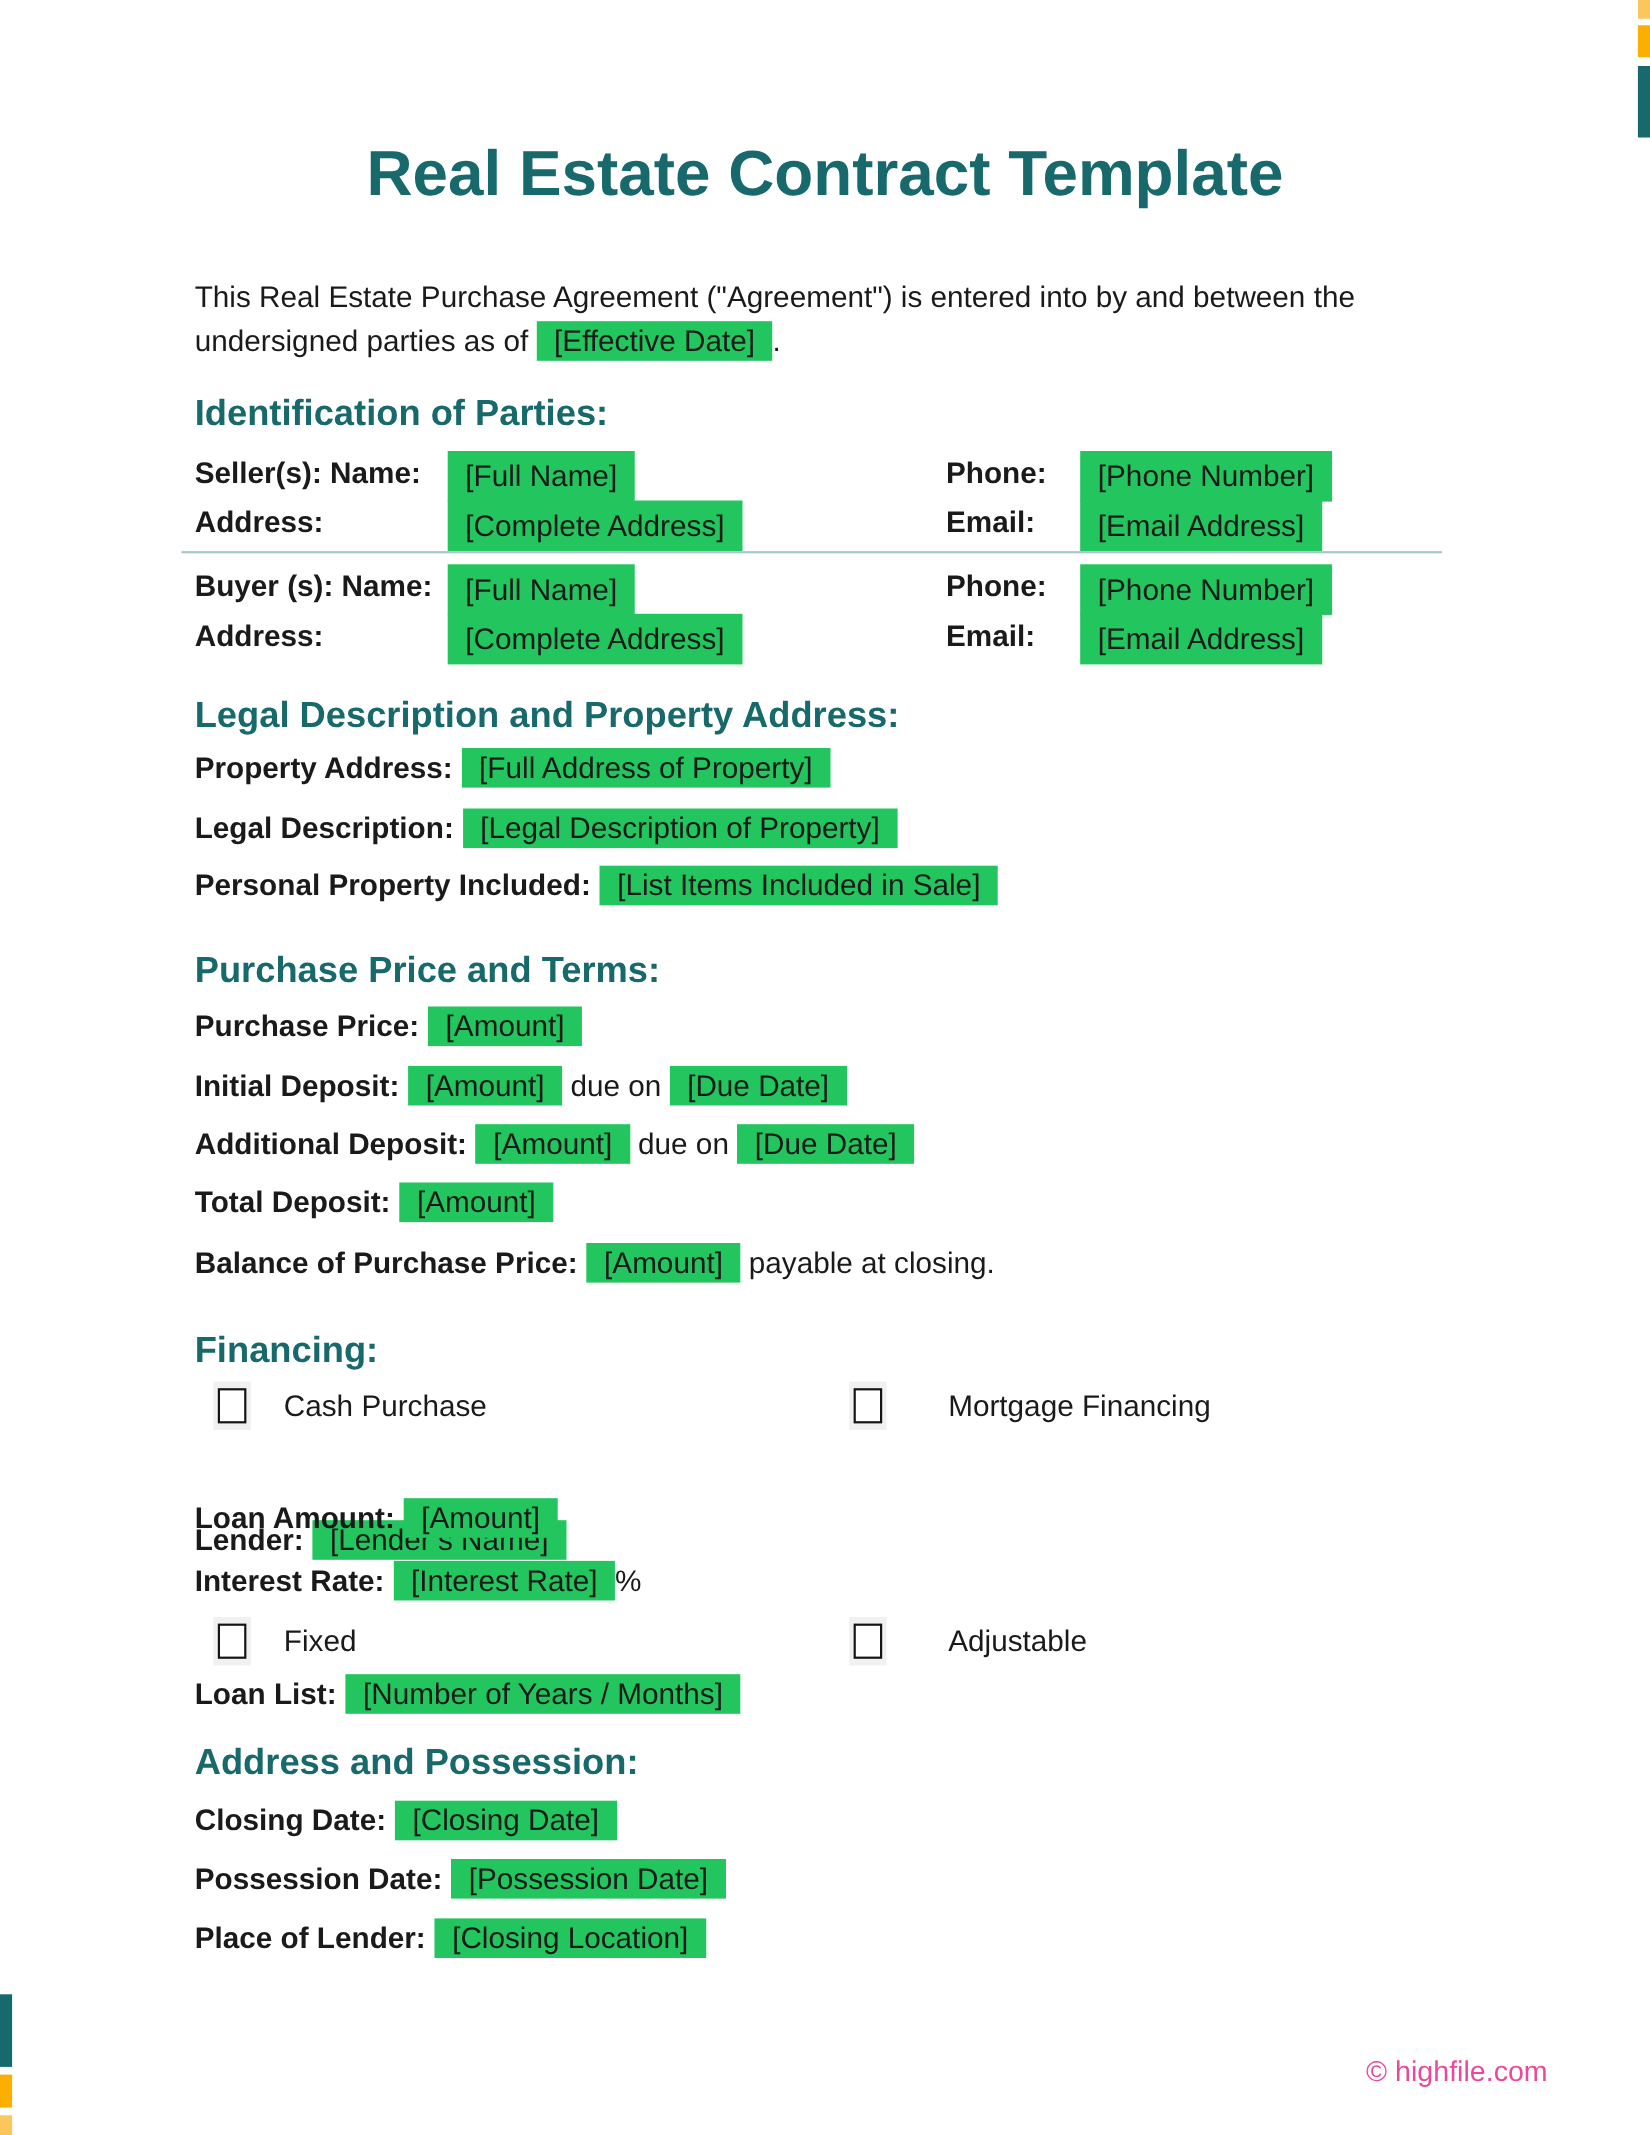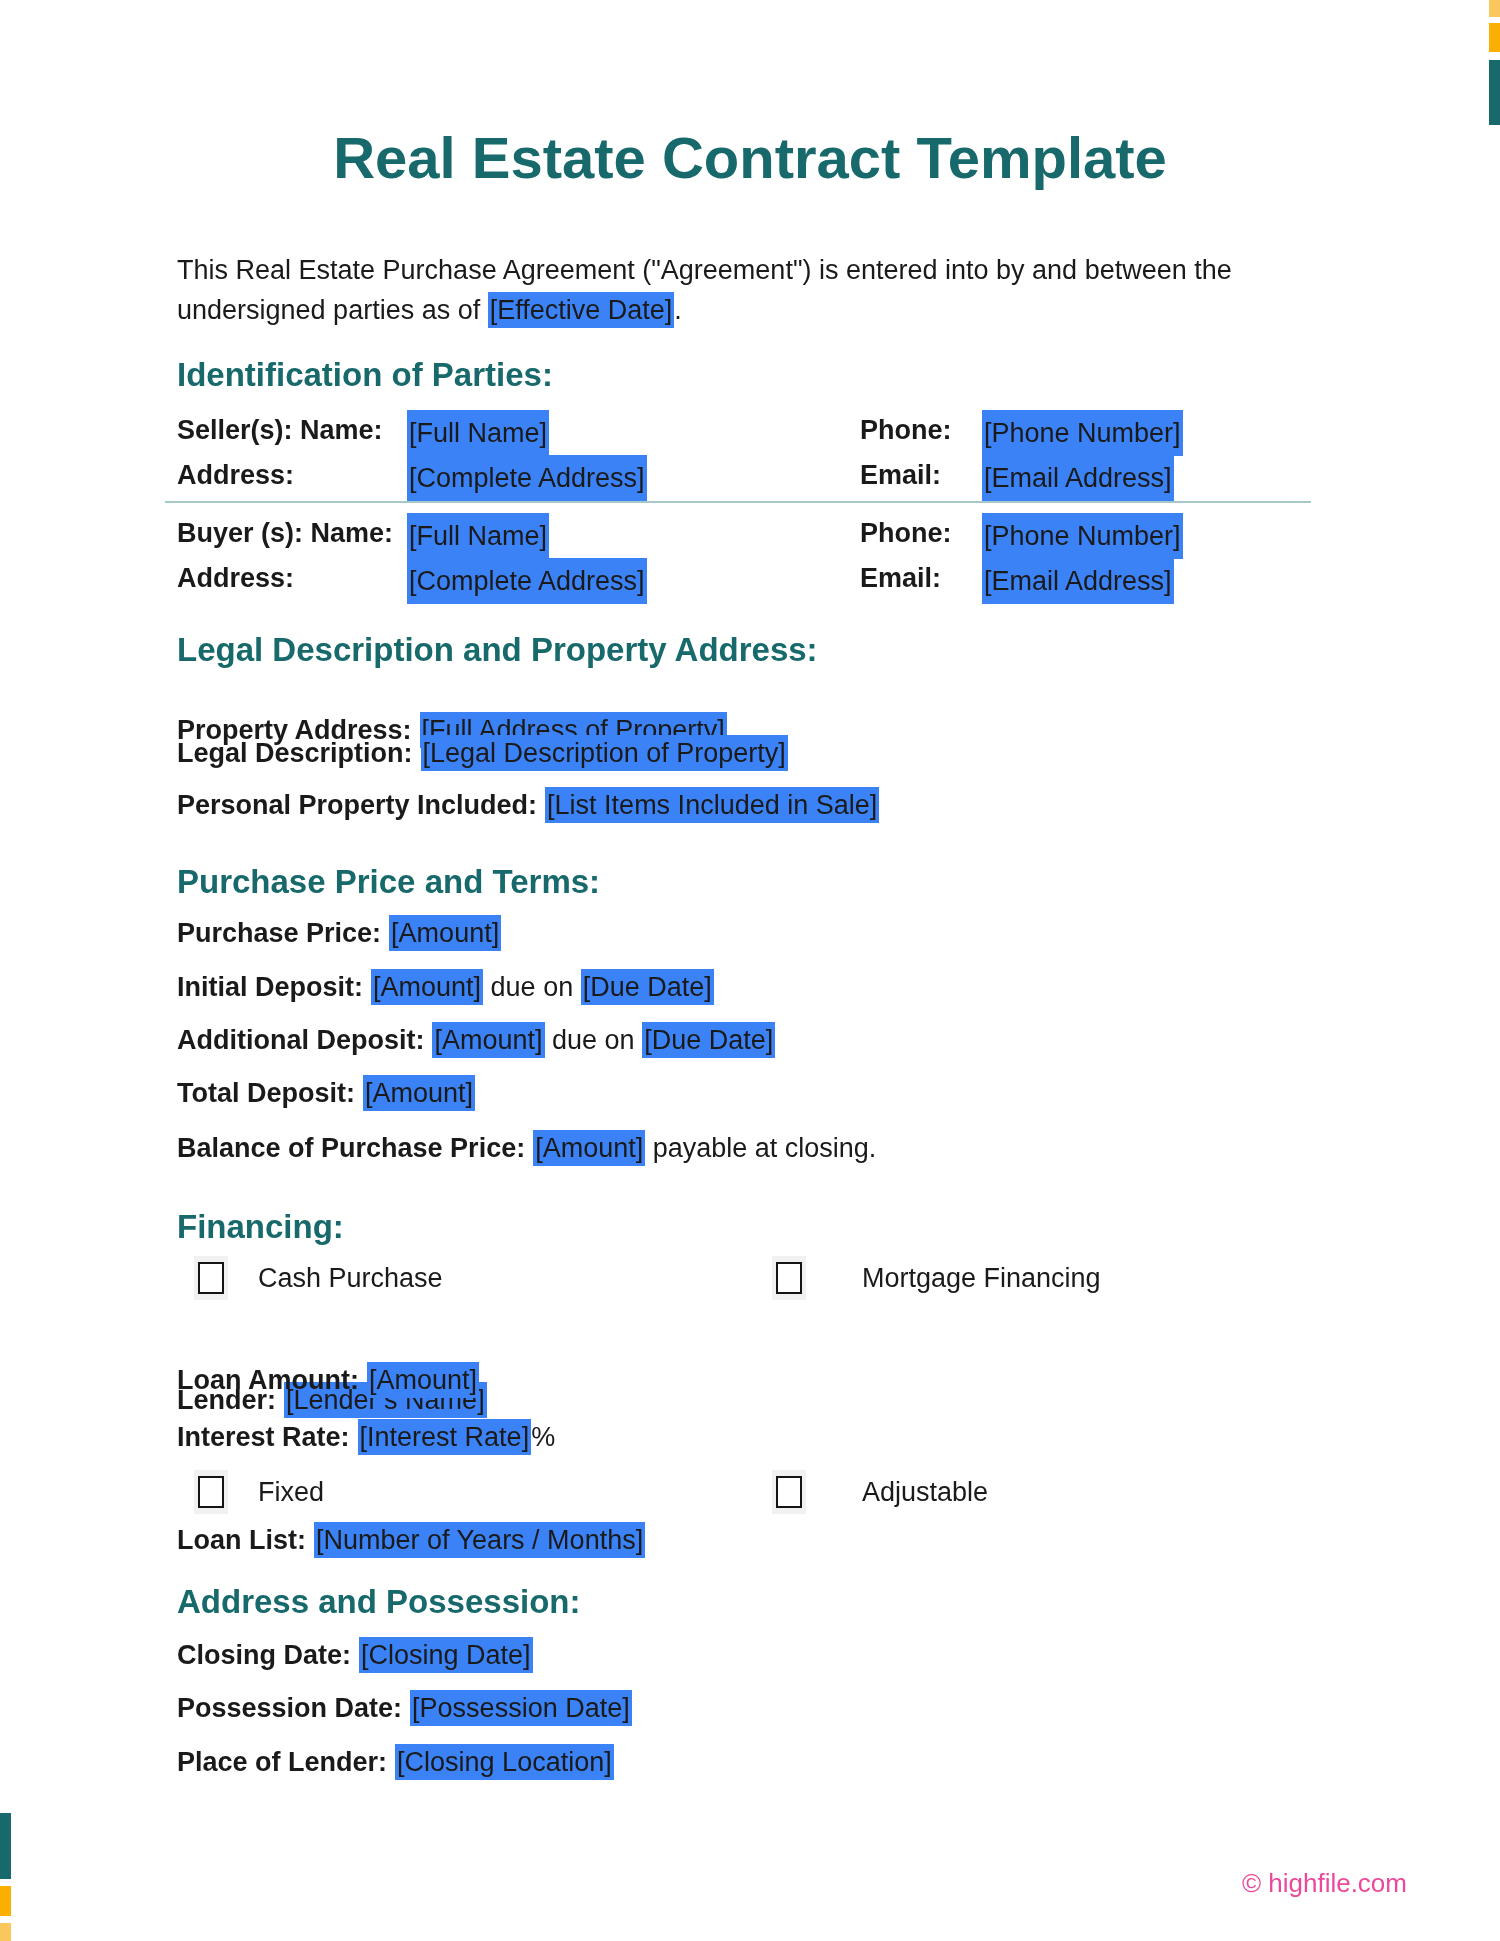--- a/index.html
+++ b/index.html
@@ -33,22 +33,22 @@
     position:absolute;left:177px;
     font-size:33px;font-weight:bold;color:#17696B;
     line-height:44px;white-space:nowrap;
   }
   .row{
     position:absolute;left:177px;
     font-size:27px;line-height:40px;white-space:nowrap;
   }
   .lbl{font-weight:bold;}
   .ph{
-    background:#3b82f6;
-    padding:3px 2px;
+    background:#22c55e;
+    padding:3px 16px;
   }
   .row .ph{margin-left:8px;}
   .row .ph.no-gap{margin-left:0;}
   
   .trow{position:absolute;left:177px;width:1146px;height:40px;font-size:27px;line-height:40px;white-space:nowrap;}
   .trow .c1{position:absolute;left:0;}
   .trow .c2{position:absolute;left:230px;}
   .trow .c3{position:absolute;left:683px;}
   .trow .c4{position:absolute;left:805px;}
   .divider{
@@ -112,21 +112,21 @@
     <span class="c4 ph">[Phone Number]</span>
   </div>
   <div class="trow" style="top:558px;">
     <span class="c1 lbl">Address:</span>
     <span class="c2 ph">[Complete Address]</span>
     <span class="c3 lbl">Email:</span>
     <span class="c4 ph">[Email Address]</span>
   </div>
 
   <div class="h2" style="top:628px;">Legal Description and Property Address:</div>
-  <div class="row" style="top:678px;margin-top:32px;">
+  <div class="row" style="top:678px;">
     <span class="lbl">Property Address:</span><span class="ph">[Full Address of Property]</span>
   </div>
   <div class="row" style="top:733px;">
     <span class="lbl">Legal Description:</span><span class="ph">[Legal Description of Property]</span>
   </div>
   <div class="row" style="top:785px;">
     <span class="lbl">Personal Property Included:</span><span class="ph">[List Items Included in Sale]</span>
   </div>
 
   <div class="h2" style="top:860px;">Purchase Price and Terms:</div>

